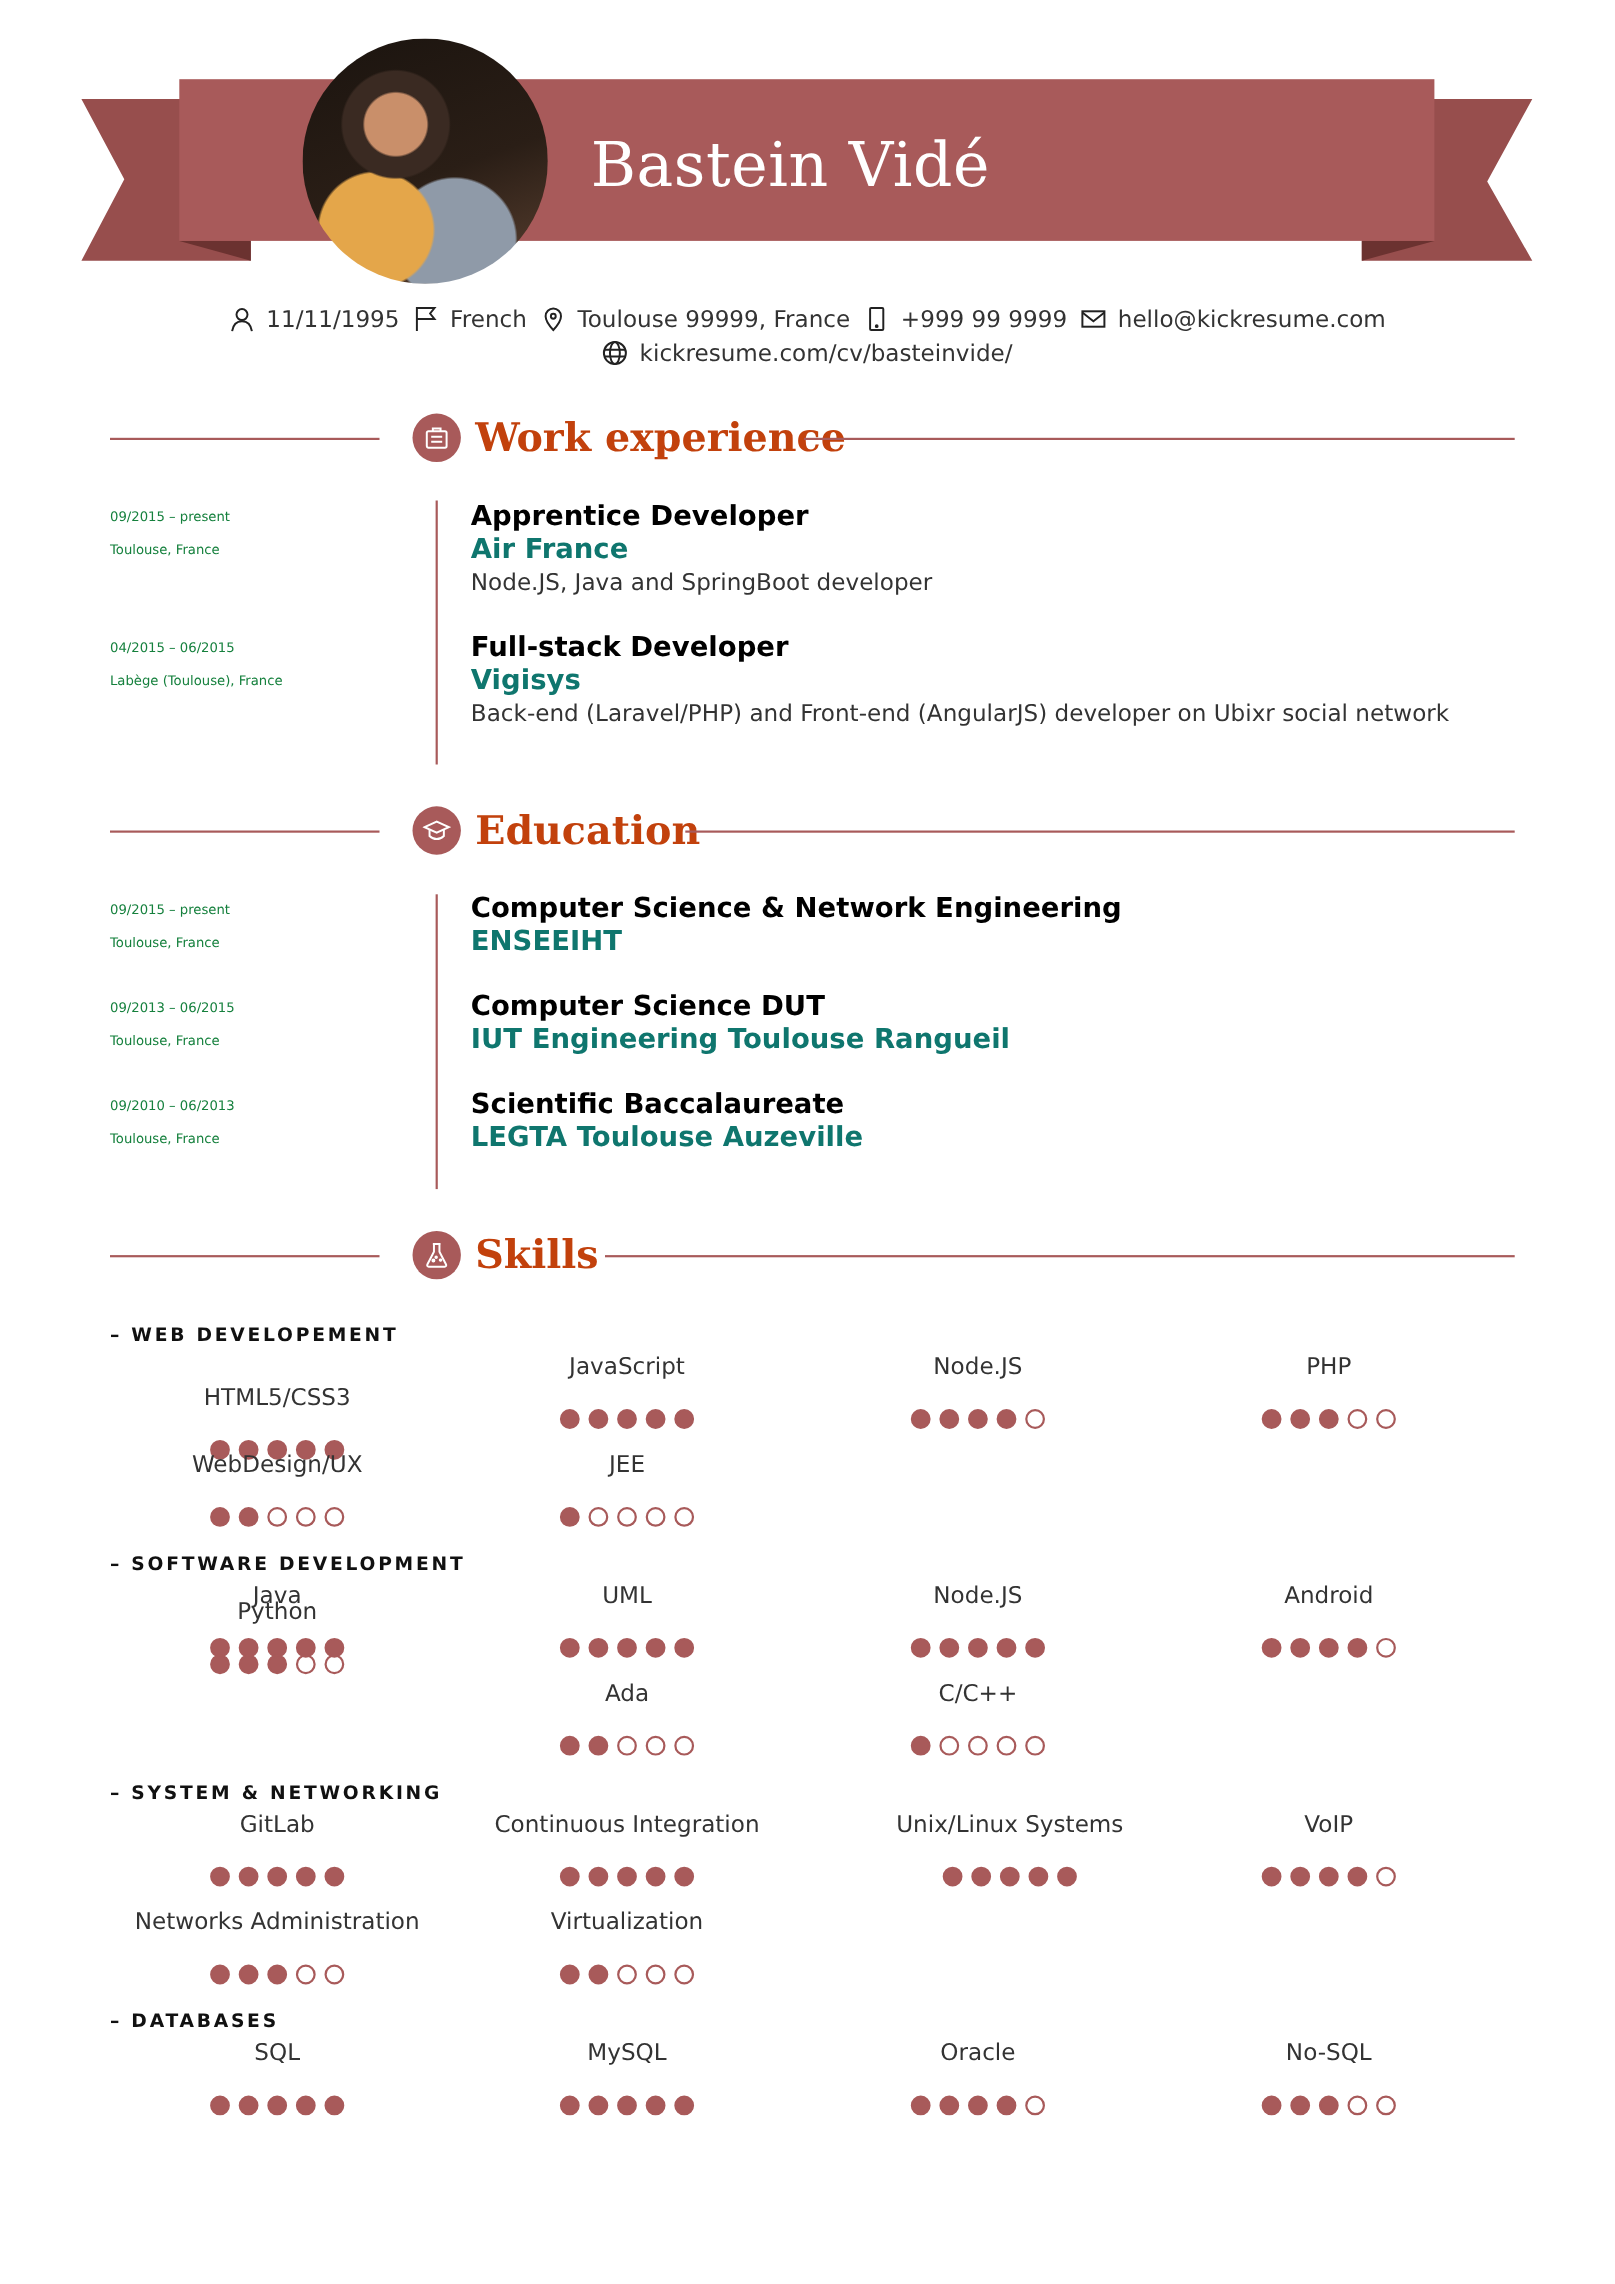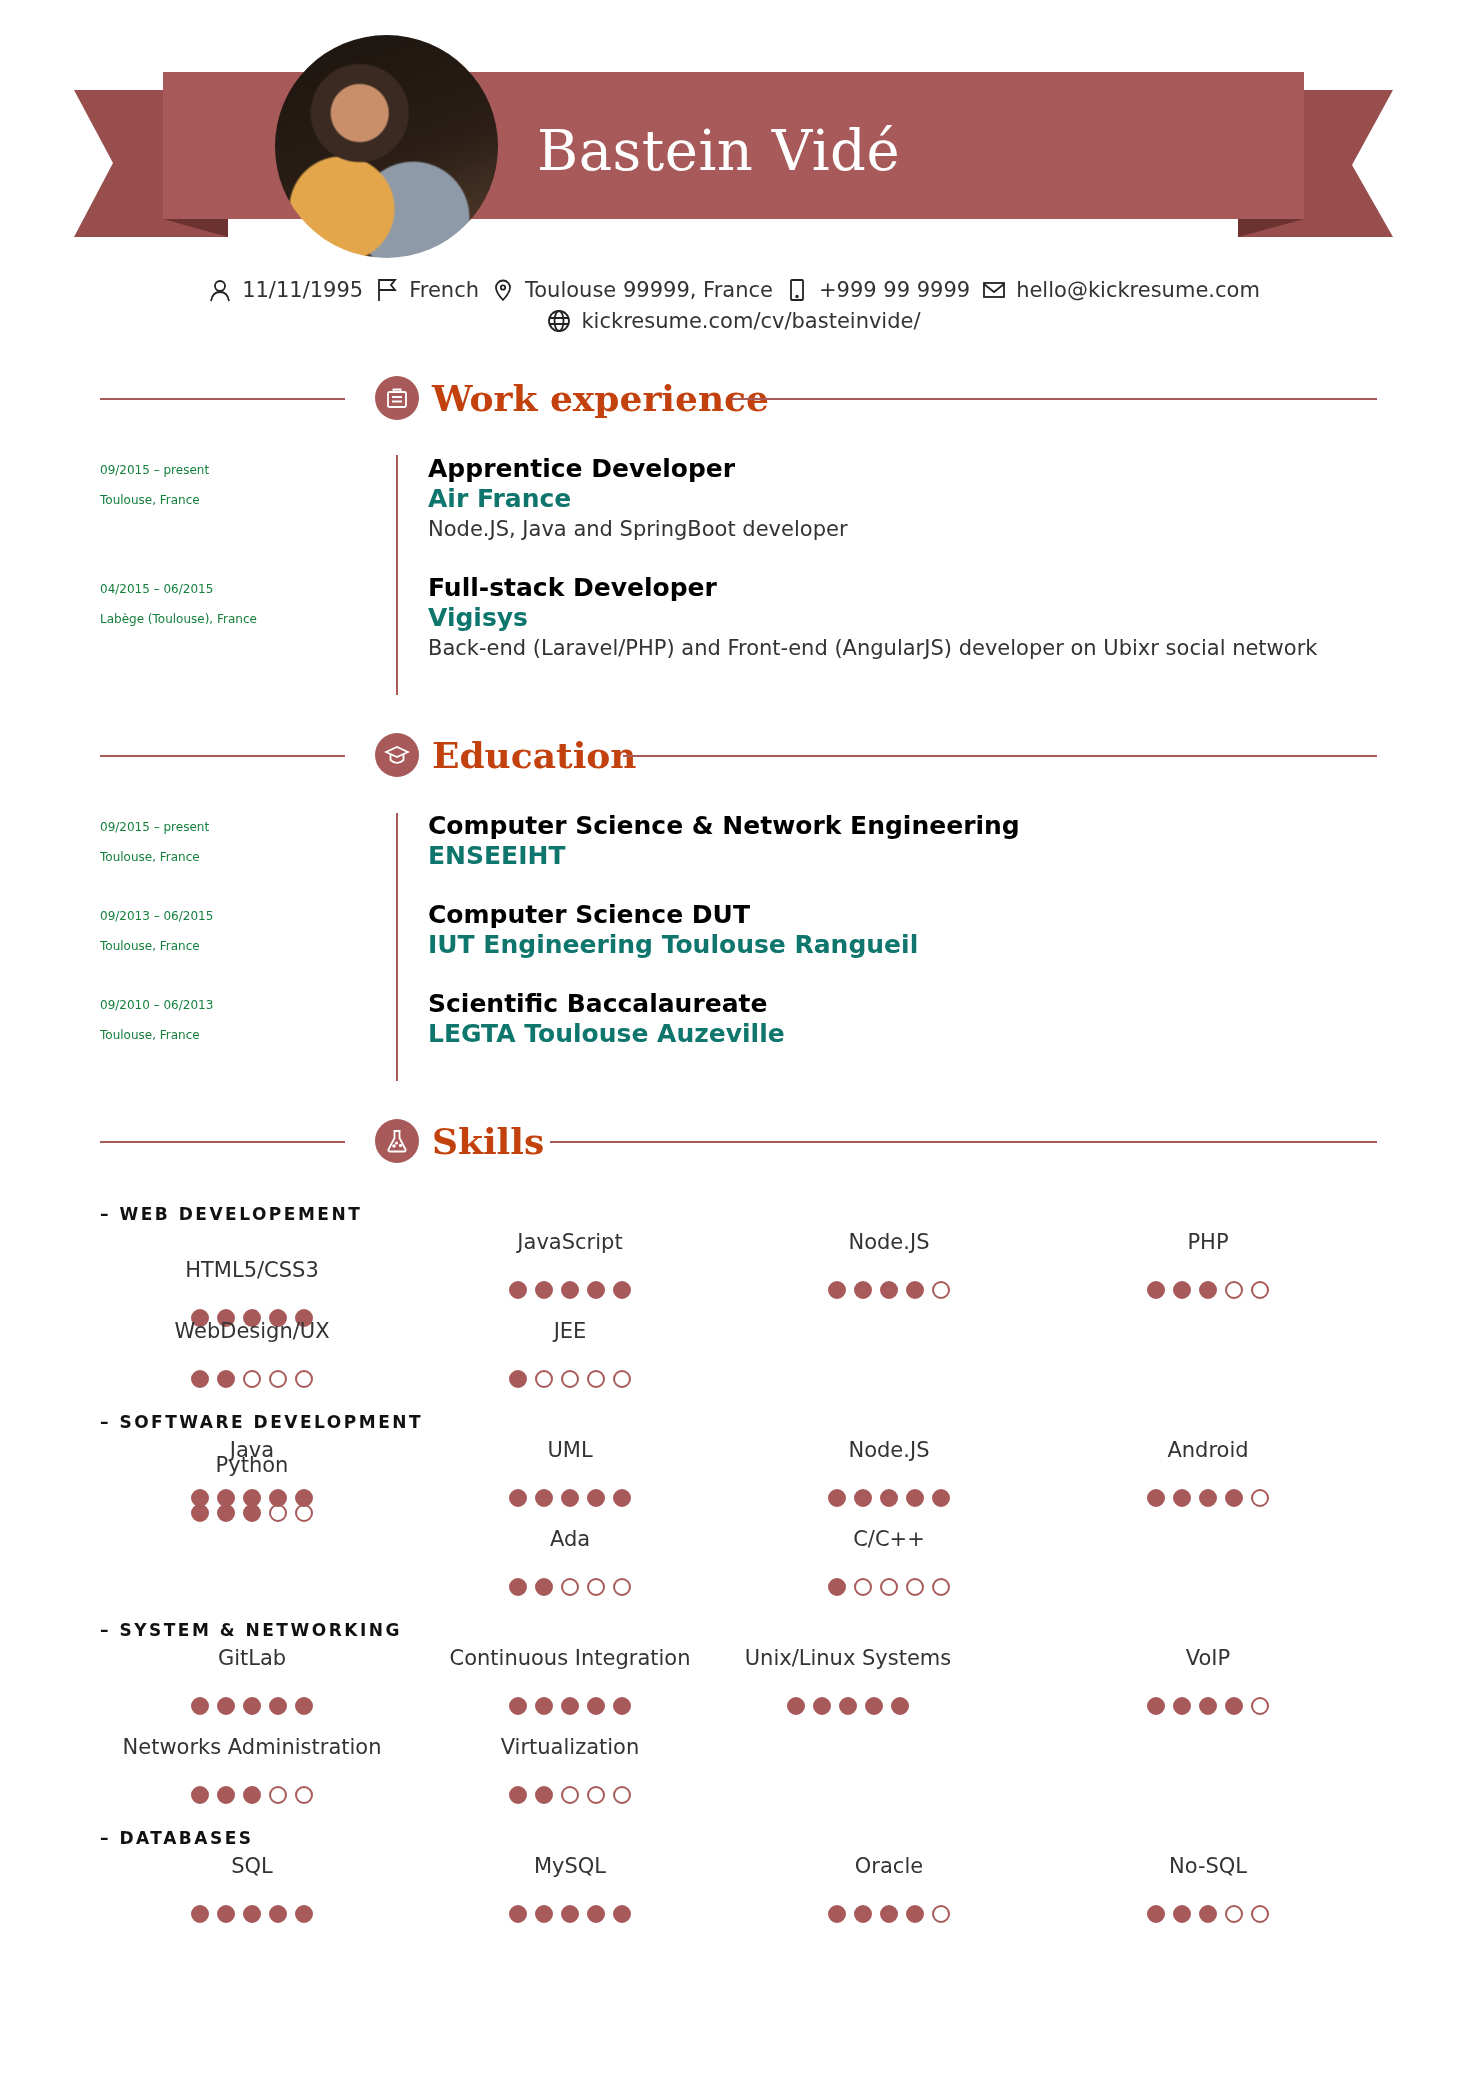--- a/index.html
+++ b/index.html
@@ -362,21 +362,21 @@
     <div class="skill" style="left: 420px; top: 1645px;">
       <div class="skill-label">Continuous Integration</div>
       <div class="dots">
         <span class="dot filled"></span>
         <span class="dot filled"></span>
         <span class="dot filled"></span>
         <span class="dot filled"></span>
         <span class="dot filled"></span>
       </div>
     </div>
-    <div class="skill" style="left: 698px; top: 1645px;">
+    <div class="skill" style="left: 768px; top: 1645px;">
       <div class="skill-label">Unix/Linux Systems</div>
       <div class="dots">
         <span class="dot filled"></span>
         <span class="dot filled"></span>
         <span class="dot filled"></span>
         <span class="dot filled"></span>
         <span class="dot filled"></span>
       </div>
     </div>
     <div class="skill" style="left: 1058px; top: 1645px;">

